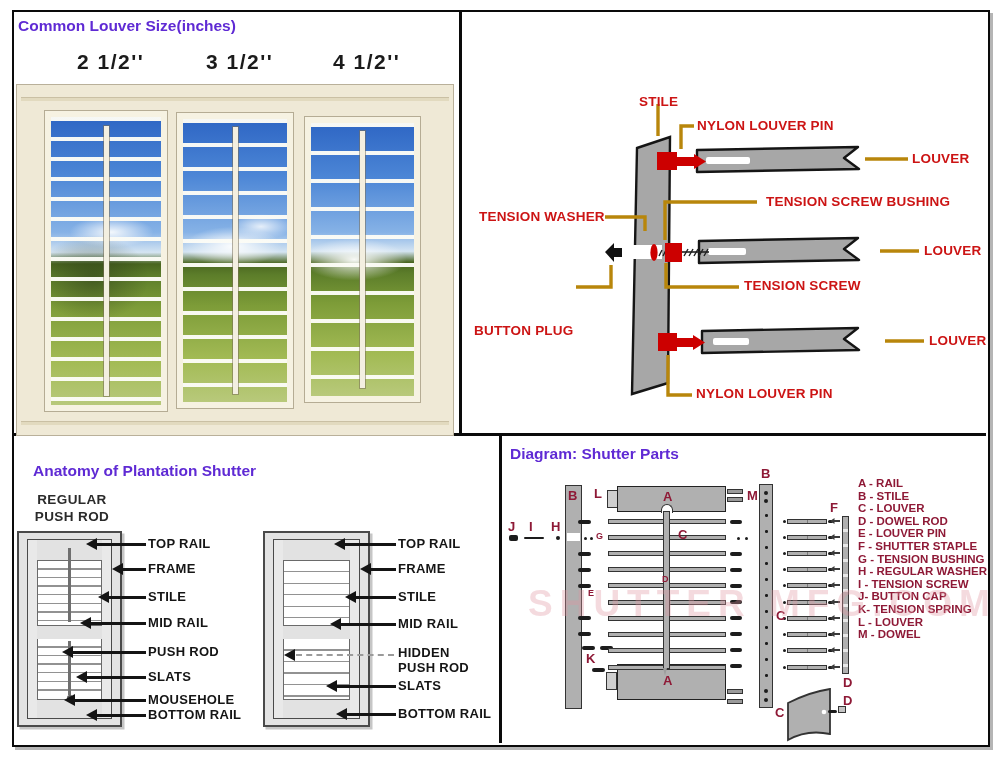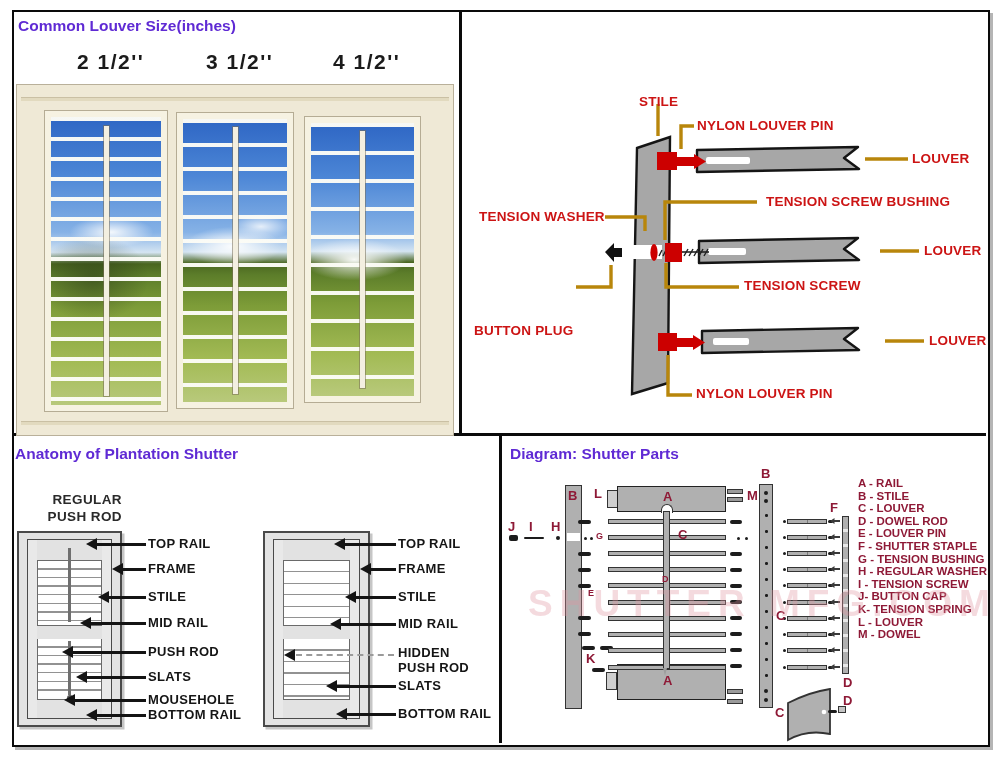--- a/index.html
+++ b/index.html
@@ -31,21 +31,21 @@
       linear-gradient(180deg,#2e66c4 0%,#4c86d6 20%,#86b2e6 40%,#d4e4f2 47%,#49651f 51%,#5c7d2a 55%,#7d9c38 66%,#a3bb55 85%,#b8c97b 100%);}
   .p3{background:
       repeating-linear-gradient(180deg, rgba(252,252,246,.97) 0 4px, rgba(252,252,246,0) 4px 28px),
       radial-gradient(75px 30px at 42% 50%, rgba(255,255,255,.95), rgba(255,255,255,0) 70%),
       linear-gradient(180deg,#2e66c4 0%,#4c86d6 20%,#86b2e6 40%,#d4e4f2 47%,#49651f 51%,#5c7d2a 55%,#7d9c38 66%,#a3bb55 85%,#b8c97b 100%);}
   .rodV{position:absolute;left:50%;width:5px;margin-left:-2.5px;top:3%;bottom:3%;
         background:#f3efe0;box-shadow:0 0 0 1px rgba(120,110,85,.55);}
   
   .redLbl{position:absolute;font-weight:bold;font-size:13.5px;color:#cc1414;white-space:nowrap;letter-spacing:.2px;}
   
-  .blHead{position:absolute;font-weight:bold;font-size:13.5px;color:#2a2a2a;text-align:right;
+  .blHead{position:absolute;font-weight:bold;font-size:13.5px;color:#2a2a2a;text-align:center;
           line-height:17px;letter-spacing:.4px;}
   .blLbl{position:absolute;font-weight:bold;font-size:13px;color:#151515;white-space:nowrap;letter-spacing:.3px;}
   .arr{position:absolute;height:2.6px;background:#141414;}
   .arr::before{content:"";position:absolute;left:-11px;top:-4.8px;width:0;height:0;
                border-right:11px solid #141414;border-top:6px solid transparent;border-bottom:6px solid transparent;}
   .darr{position:absolute;height:0;border-top:2.4px dashed #9a9a9a;}
   .darr::before{content:"";position:absolute;left:-12px;top:-7px;width:0;height:0;
                border-right:11px solid #141414;border-top:6px solid transparent;border-bottom:6px solid transparent;}
   .shFrame{position:absolute;background:#e3e3e3;border:2px solid #4a4a4a;box-shadow:2.5px 2.5px 0 #c6c6c6;}
   .shPanel{position:absolute;left:8px;right:8px;top:6px;bottom:6px;border:1.5px solid #4a4a4a;background:#fdfdfd;}
@@ -160,21 +160,21 @@
   <div class="redLbl" style="left:697px;top:118px;">NYLON LOUVER PIN</div>
   <div class="redLbl" style="left:912px;top:151px;">LOUVER</div>
   <div class="redLbl" style="left:766px;top:194px;">TENSION SCREW BUSHING</div>
   <div class="redLbl" style="left:479px;top:209px;">TENSION WASHER</div>
   <div class="redLbl" style="left:924px;top:243px;">LOUVER</div>
   <div class="redLbl" style="left:474px;top:279px;margin-top:44px;">BUTTON PLUG</div>
   <div class="redLbl" style="left:744px;top:278px;">TENSION SCREW</div>
   <div class="redLbl" style="left:929px;top:333px;">LOUVER</div>
   <div class="redLbl" style="left:696px;top:386px;">NYLON LOUVER PIN</div>
 
-  <div class="qtitle" style="left:15px;top:445px;">Anatomy of Plantation Shutter</div>
+  <div class="qtitle" style="left:15px;top:462px;padding-left:18px;">Anatomy of Plantation Shutter</div>
 
   <div class="blHead" style="left:22px;top:491px;width:100px;">
     <div>REGULAR</div>
     <div>PUSH ROD</div>
   </div>
 
   <div class="shFrame" style="left:17px;top:531px;width:101px;height:192px;">
     <div class="shPanel">
       <div class="shStileL"></div>
       <div class="shStileR"></div>

